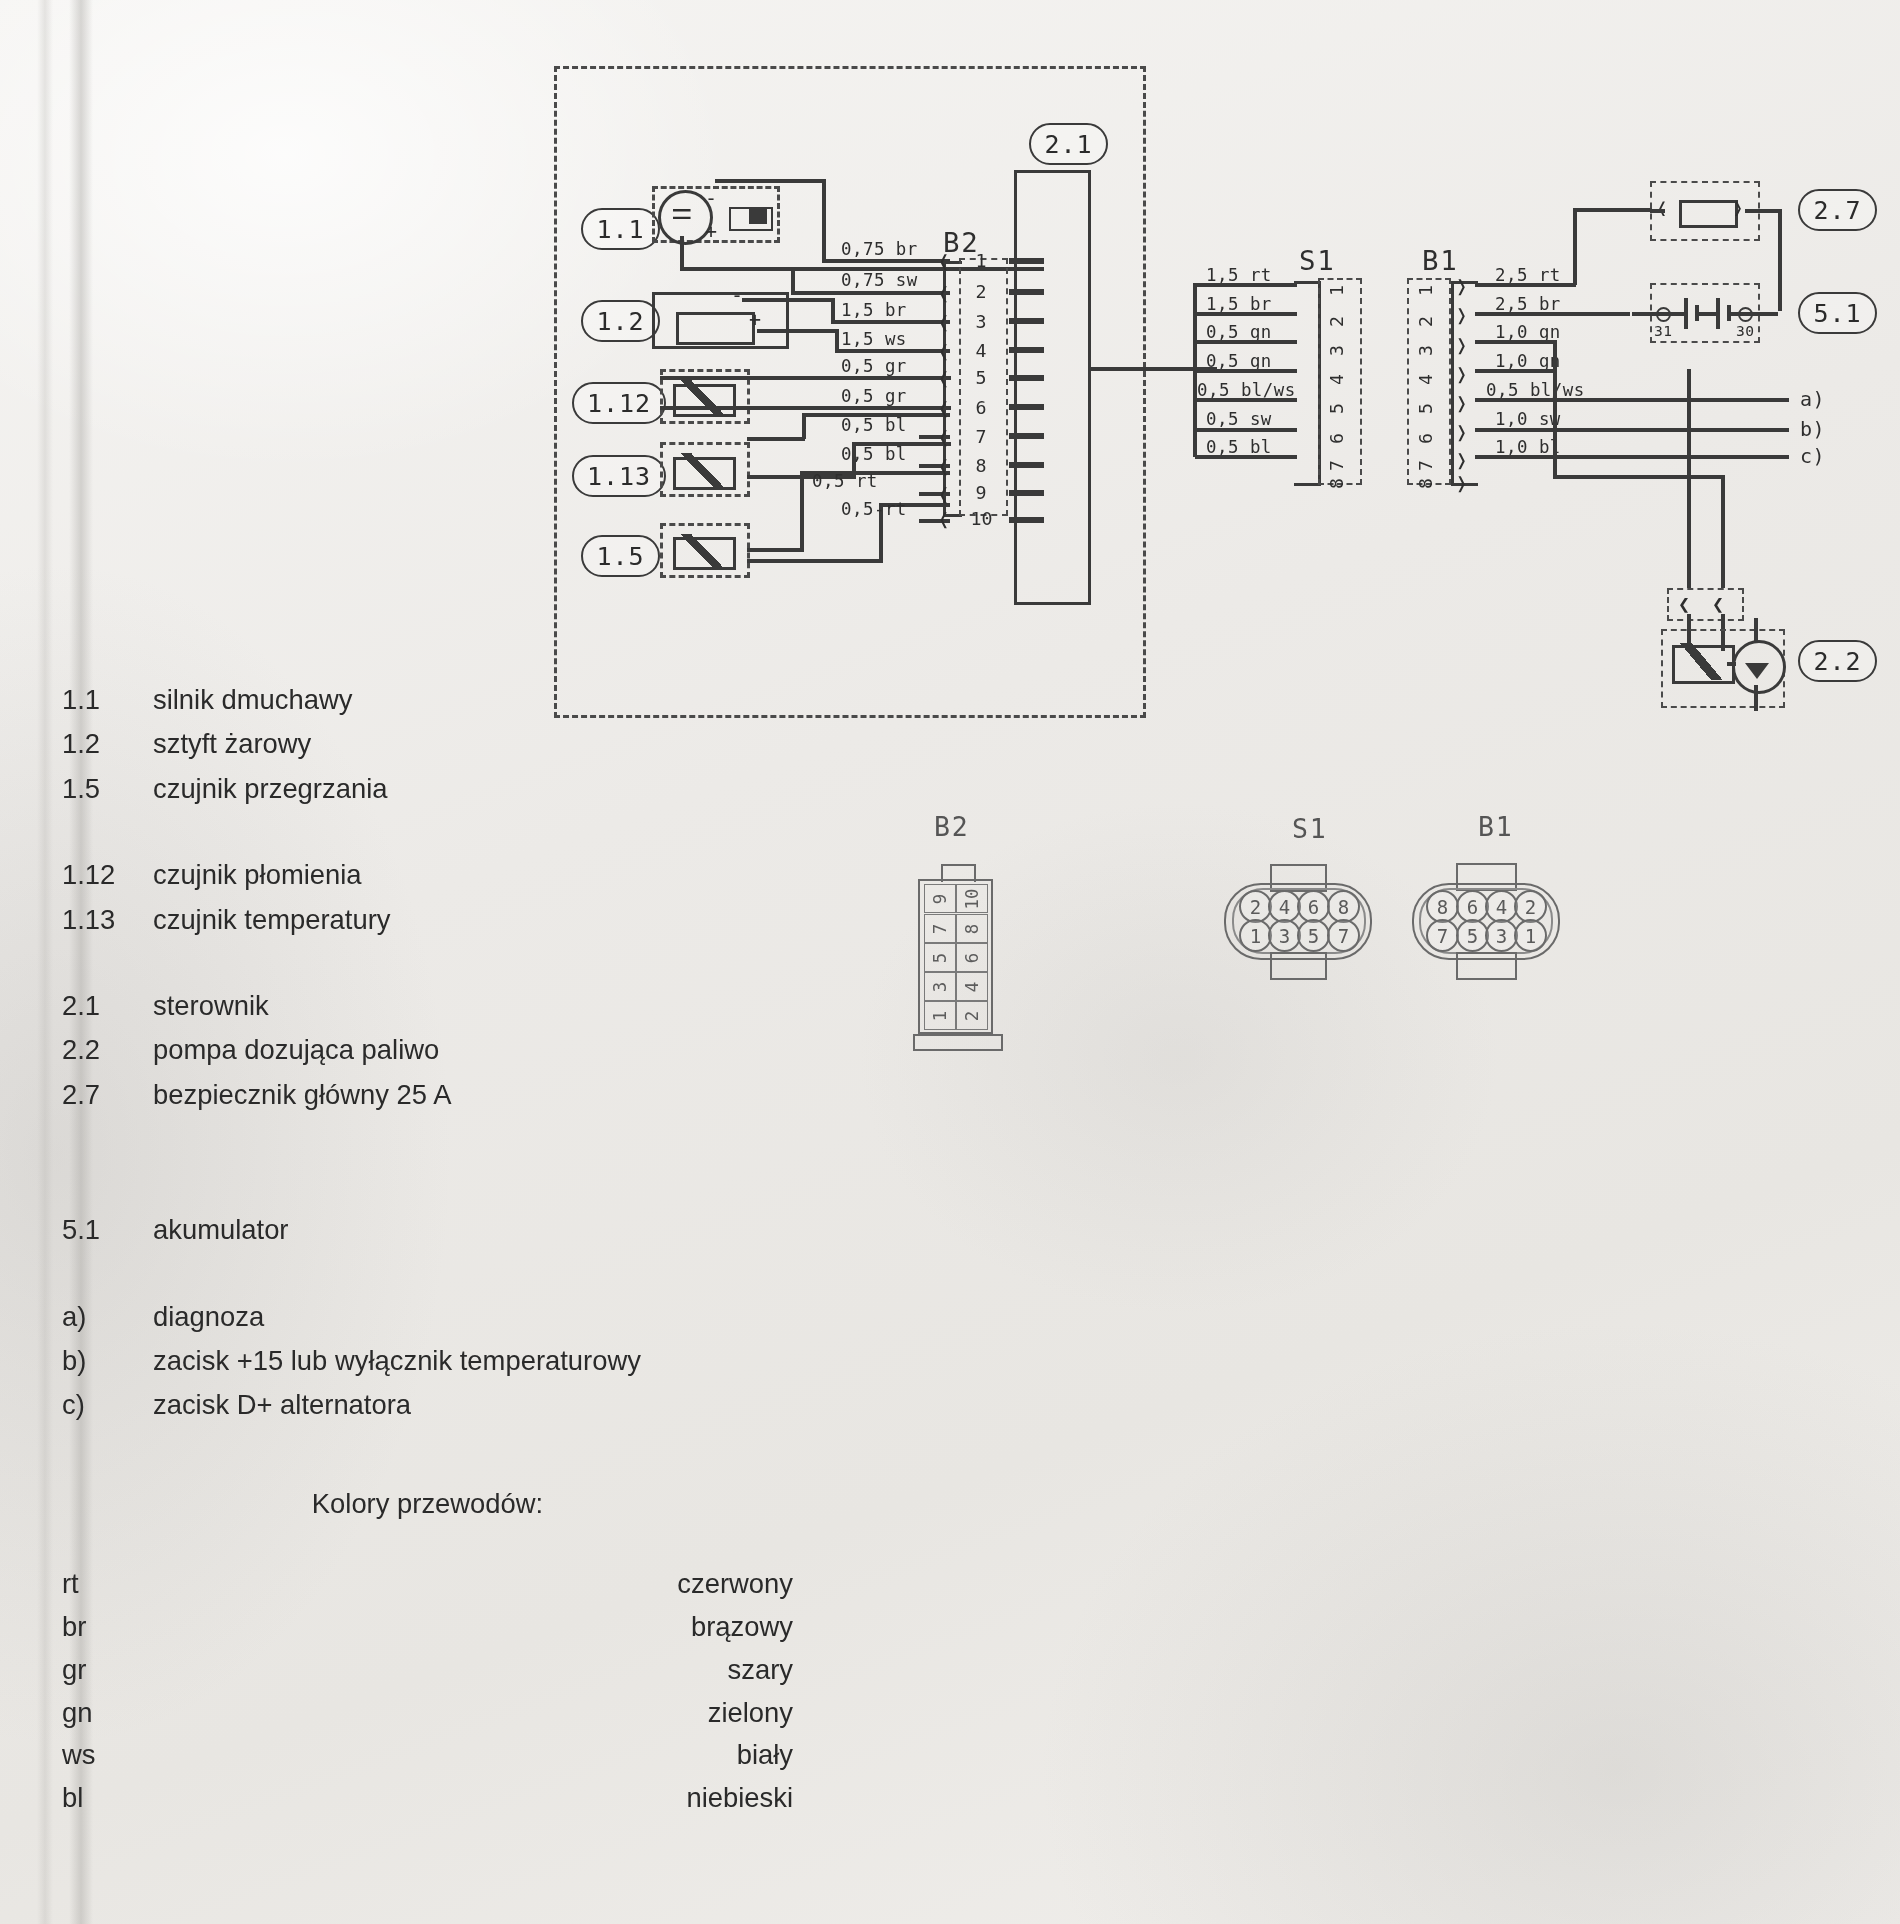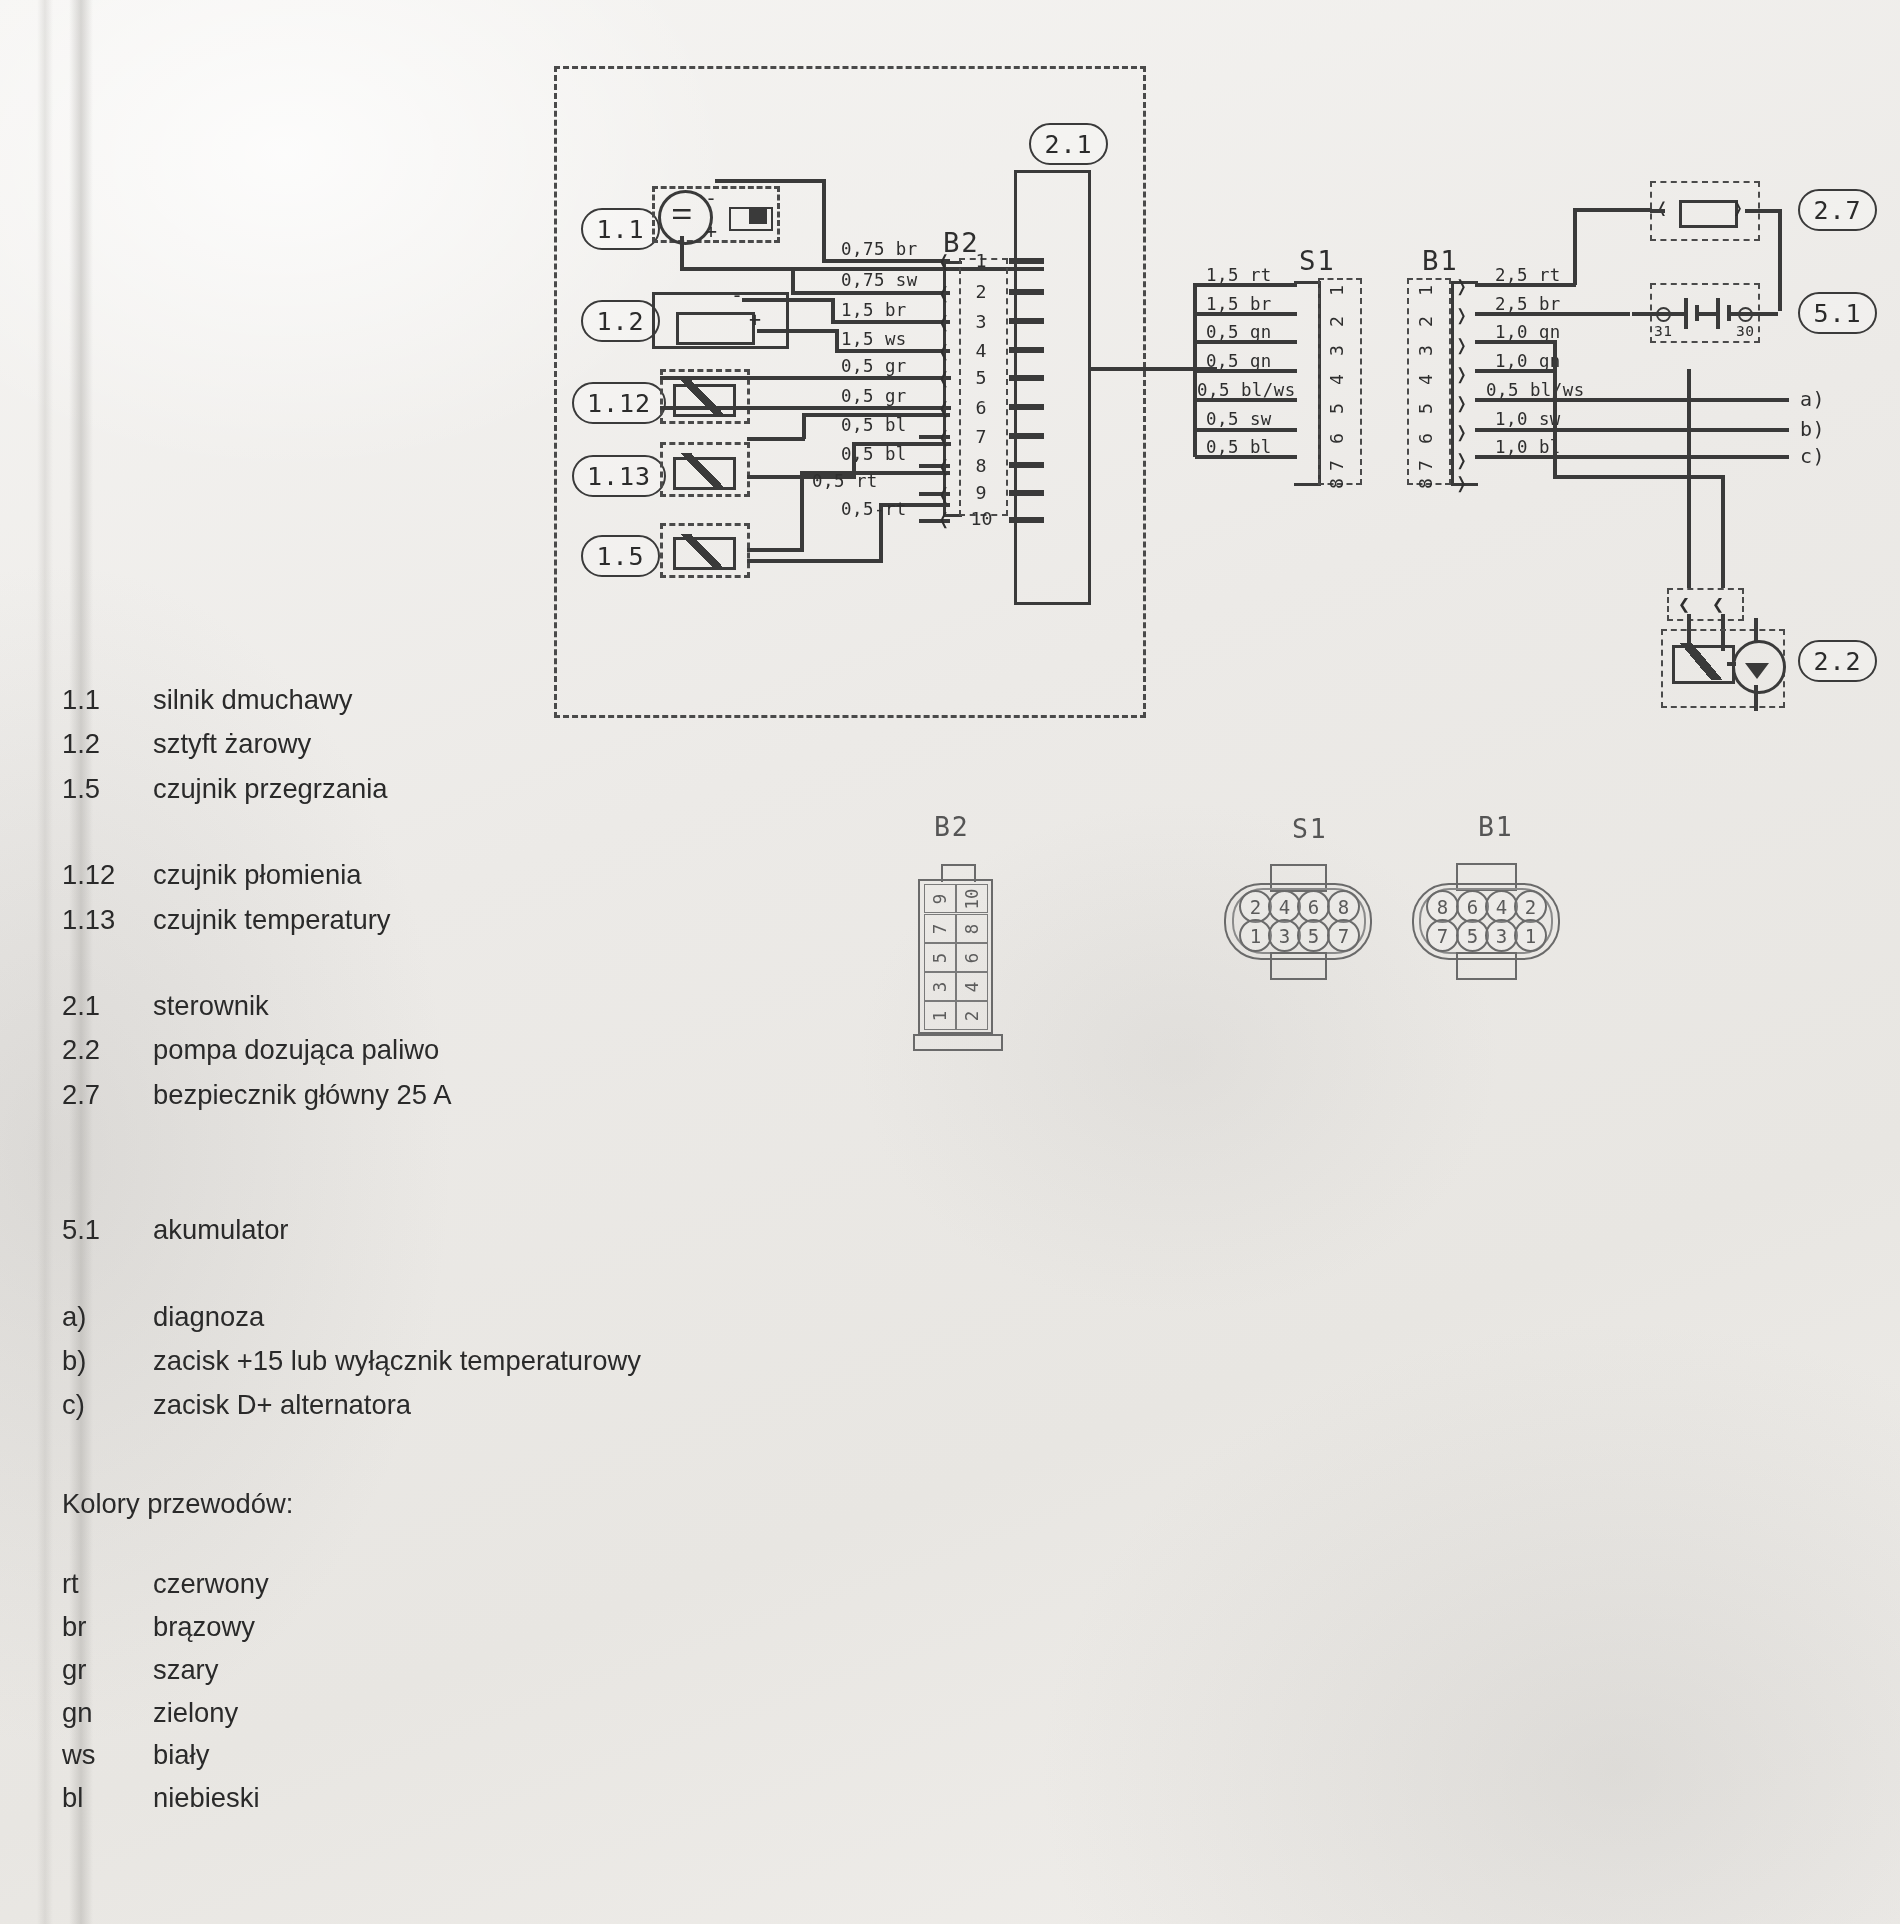--- a/index.html
+++ b/index.html
@@ -53,24 +53,24 @@
     color:#2e2e2e;transform:rotate(-90deg);transform-origin:center;width:22px;text-align:center;}
 
   
   #parts-list{position:absolute;left:62px;top:678px;width:731px;}
   .list-title{font-size:28px;font-weight:bold;letter-spacing:0.3px;margin-bottom:38px;color:#232323;}
   .prow{display:flex;font-size:27.4px;line-height:1.62;color:#2a2a2a;}
   .prow .pnum{width:91px;flex:0 0 91px;}
   .gap-s{height:31px;}
   .gap-m{height:42px;}
   .gap-l{height:60px;}
-  .sec-head{font-size:27.4px;color:#2a2a2a;margin-bottom:12.8px;}
+  .sec-head{font-size:27.4px;color:#2a2a2a;margin-bottom:12.8px;text-align:center;}
 
   
-  #wire-colors .crow{display:flex;font-size:27.4px;line-height:1.56;color:#2a2a2a;}
+  #wire-colors .crow{display:flex;font-size:27.4px;line-height:1.56;color:#2a2a2a;justify-content:space-between;}
   #wire-colors .ccode{width:91px;flex:0 0 91px;}
 
   
   .fp-label{position:absolute;font-family:"DejaVu Sans Mono", monospace;font-size:26.5px;
     letter-spacing:1.8px;color:#555;}
   .b2fp{position:absolute;border:2.7px solid #6a6a6a;box-sizing:border-box;}
   .b2cell{position:absolute;border:1.8px solid #7a7a7a;box-sizing:border-box;
     font-family:"DejaVu Sans Mono", monospace;font-size:17.4px;color:#5d5d5d;
     display:flex;align-items:center;justify-content:center;}
   .b2cell span{transform:rotate(-90deg);display:block;}

